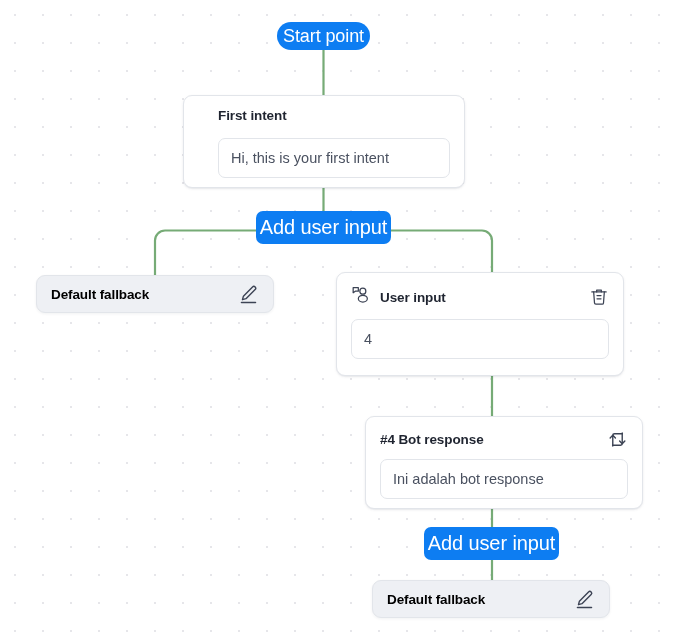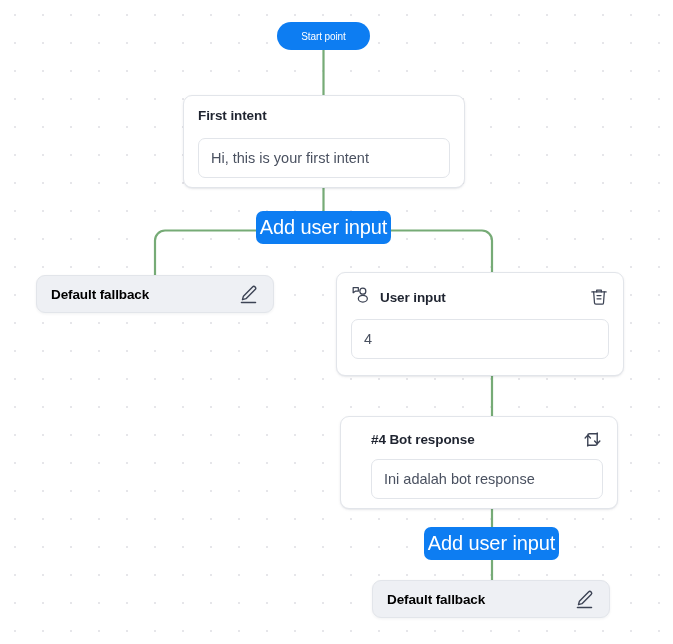--- a/index.html
+++ b/index.html
@@ -88,21 +88,21 @@
     display: flex;
     align-items: center;
     justify-content: center;
     cursor: pointer;
     white-space: nowrap;
     z-index: 5;
   }
 
   .pill.small {
     border-radius: 14px;
-    font-size: 10px;
+    font-size: 18px;
   }
 
   
   .fallback {
     position: absolute;
     background: #eef0f4;
     border: 1px solid #e2e5ea;
     border-radius: 9px;
     display: flex;
     align-items: center;
@@ -149,21 +149,21 @@
       <path d="M492,376 L492,417"></path>
 
       <path d="M492,509 L492,530"></path>
 
       <path d="M492,558 L492,581"></path>
     </g>
   </svg>
 
   <button class="pill small" style="left:277px; top:22px; width:93px; height:28px;">Start point</button>
 
-  <div class="card" style="left:183px; top:95px; width:282px; height:93px;">
+  <div class="card" style="left:183px; top:95px; width:282px; height:93px;padding-left:20px;">
     <div class="card-head">
       <span class="card-title">First intent</span>
     </div>
     <div class="card-field" style="margin-top:15px;">Hi, this is your first intent</div>
   </div>
 
   <button class="pill" style="left:256px; top:211px; width:135px; height:33px;">Add user input</button>
 
   <div class="fallback" style="left:36px; top:275px; width:238px; height:38px;">
     <span class="fallback-label">Default fallback</span>
@@ -190,21 +190,21 @@
           <path d="M3.4 5.9h17.2"></path>
           <path d="M9.2 5.9V3.6h5.6v2.3"></path>
           <path d="M5.6 5.9l1 13.2a1.6 1.6 0 0 0 1.6 1.5h7.6a1.6 1.6 0 0 0 1.6-1.5l1-13.2"></path>
           <path d="M9.6 10.2h4.8M9.6 14.2h4.8"></path>
         </svg>
       </span>
     </div>
     <div class="card-field">4</div>
   </div>
 
-  <div class="card" style="left:340px; top:416px; width:278px; height:93px;padding-left:16px;">
+  <div class="card" style="left:365px; top:416px; width:278px; height:93px;">
     <div class="card-head">
       <span class="card-title">#4 Bot response</span>
       <span class="icon-btn">
         <svg class="ic" width="21" height="21" viewBox="0 0 24 24" fill="none" stroke="#3c4354" stroke-width="1.6" stroke-linecap="round" stroke-linejoin="round">
           <path d="M6.6 19.4V7.4a2 2 0 0 1 2-2h9"></path>
           <path d="M3.6 10.2l3-3.2 3 3.2"></path>
           <path d="M17.4 4.6v12a2 2 0 0 1-2 2h-9"></path>
           <path d="M20.4 13.6l-3 3.2-3-3.2"></path>
         </svg>
       </span>

